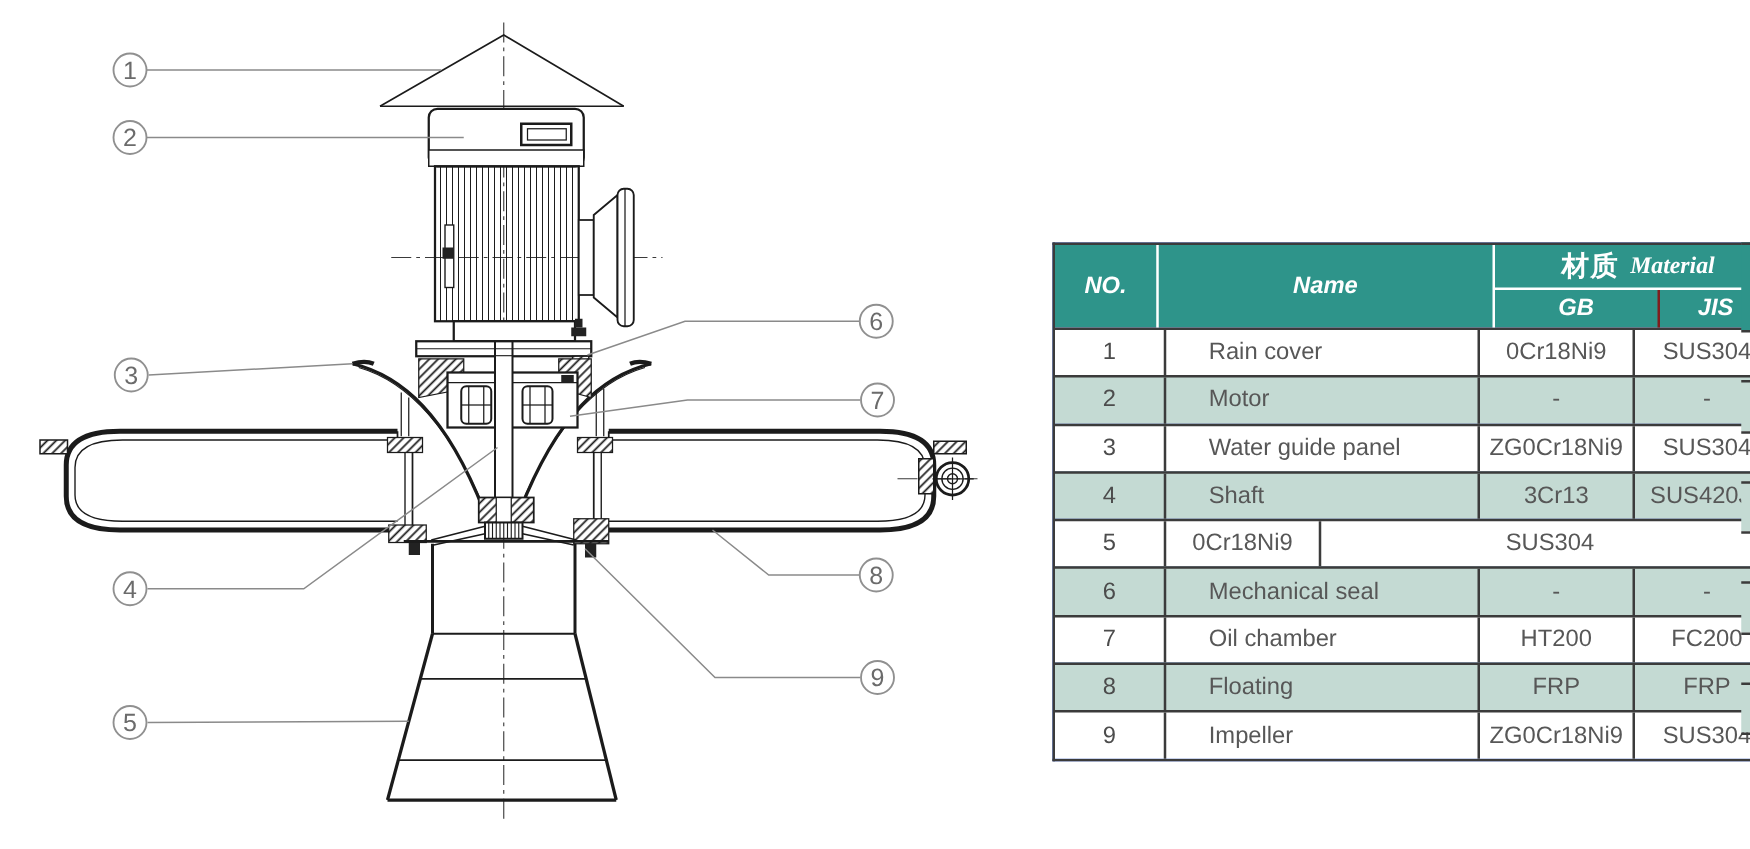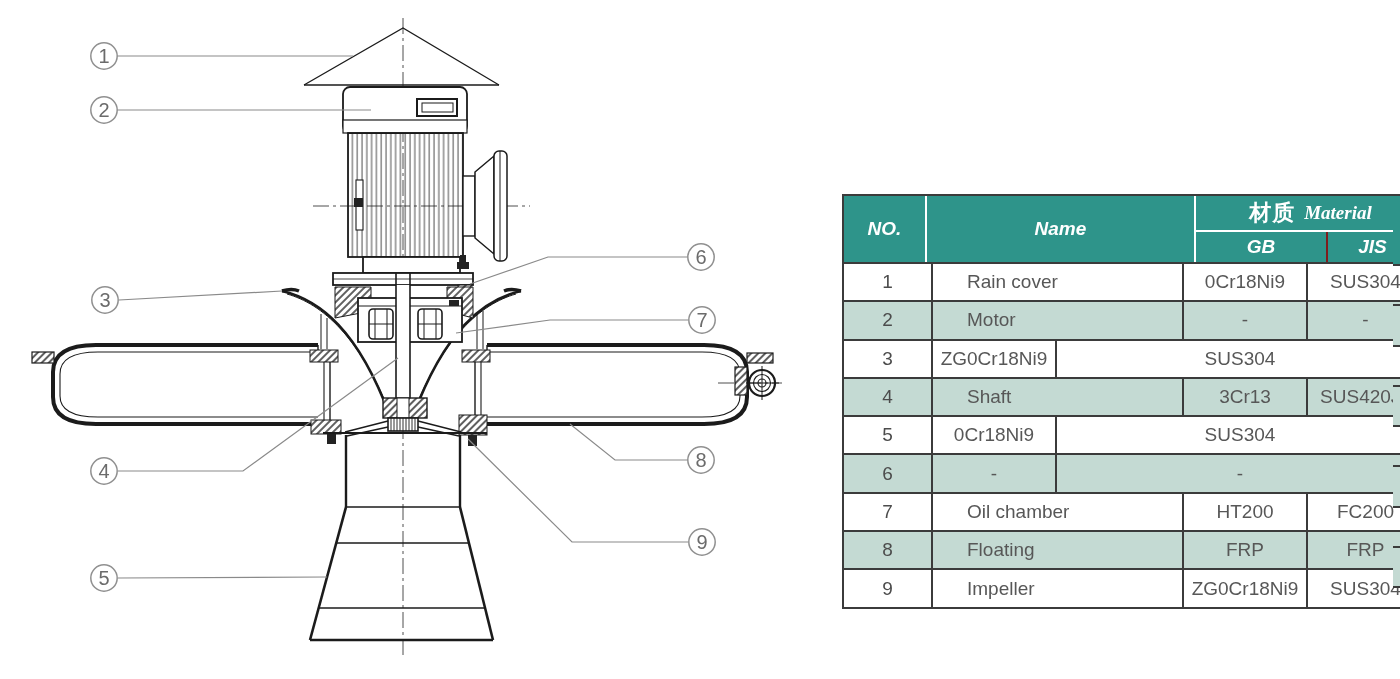--- a/index.html
+++ b/index.html
@@ -285,36 +285,38 @@
         <div class="td td-jis">SUS304</div>
       </div>
       <div class="tr alt">
         <div class="td td-no">2</div>
         <div class="td td-name">Motor</div>
         <div class="td td-gb">-</div>
         <div class="td td-jis">-</div>
       </div>
       <div class="tr">
         <div class="td td-no">3</div>
+        <div class="td td-name">Water guide panel</div>
         <div class="td td-gb">ZG0Cr18Ni9</div>
         <div class="td td-jis">SUS304</div>
       </div>
       <div class="tr alt">
         <div class="td td-no">4</div>
         <div class="td td-name">Shaft</div>
         <div class="td td-gb">3Cr13</div>
         <div class="td td-jis">SUS420J2</div>
       </div>
       <div class="tr">
         <div class="td td-no">5</div>
         <div class="td td-gb">0Cr18Ni9</div>
         <div class="td td-jis">SUS304</div>
       </div>
       <div class="tr alt">
         <div class="td td-no">6</div>
+        <div class="td td-name">Mechanical seal</div>
         <div class="td td-gb">-</div>
         <div class="td td-jis">-</div>
       </div>
       <div class="tr">
         <div class="td td-no">7</div>
         <div class="td td-name">Oil chamber</div>
         <div class="td td-gb">HT200</div>
         <div class="td td-jis">FC200</div>
       </div>
       <div class="tr alt">

